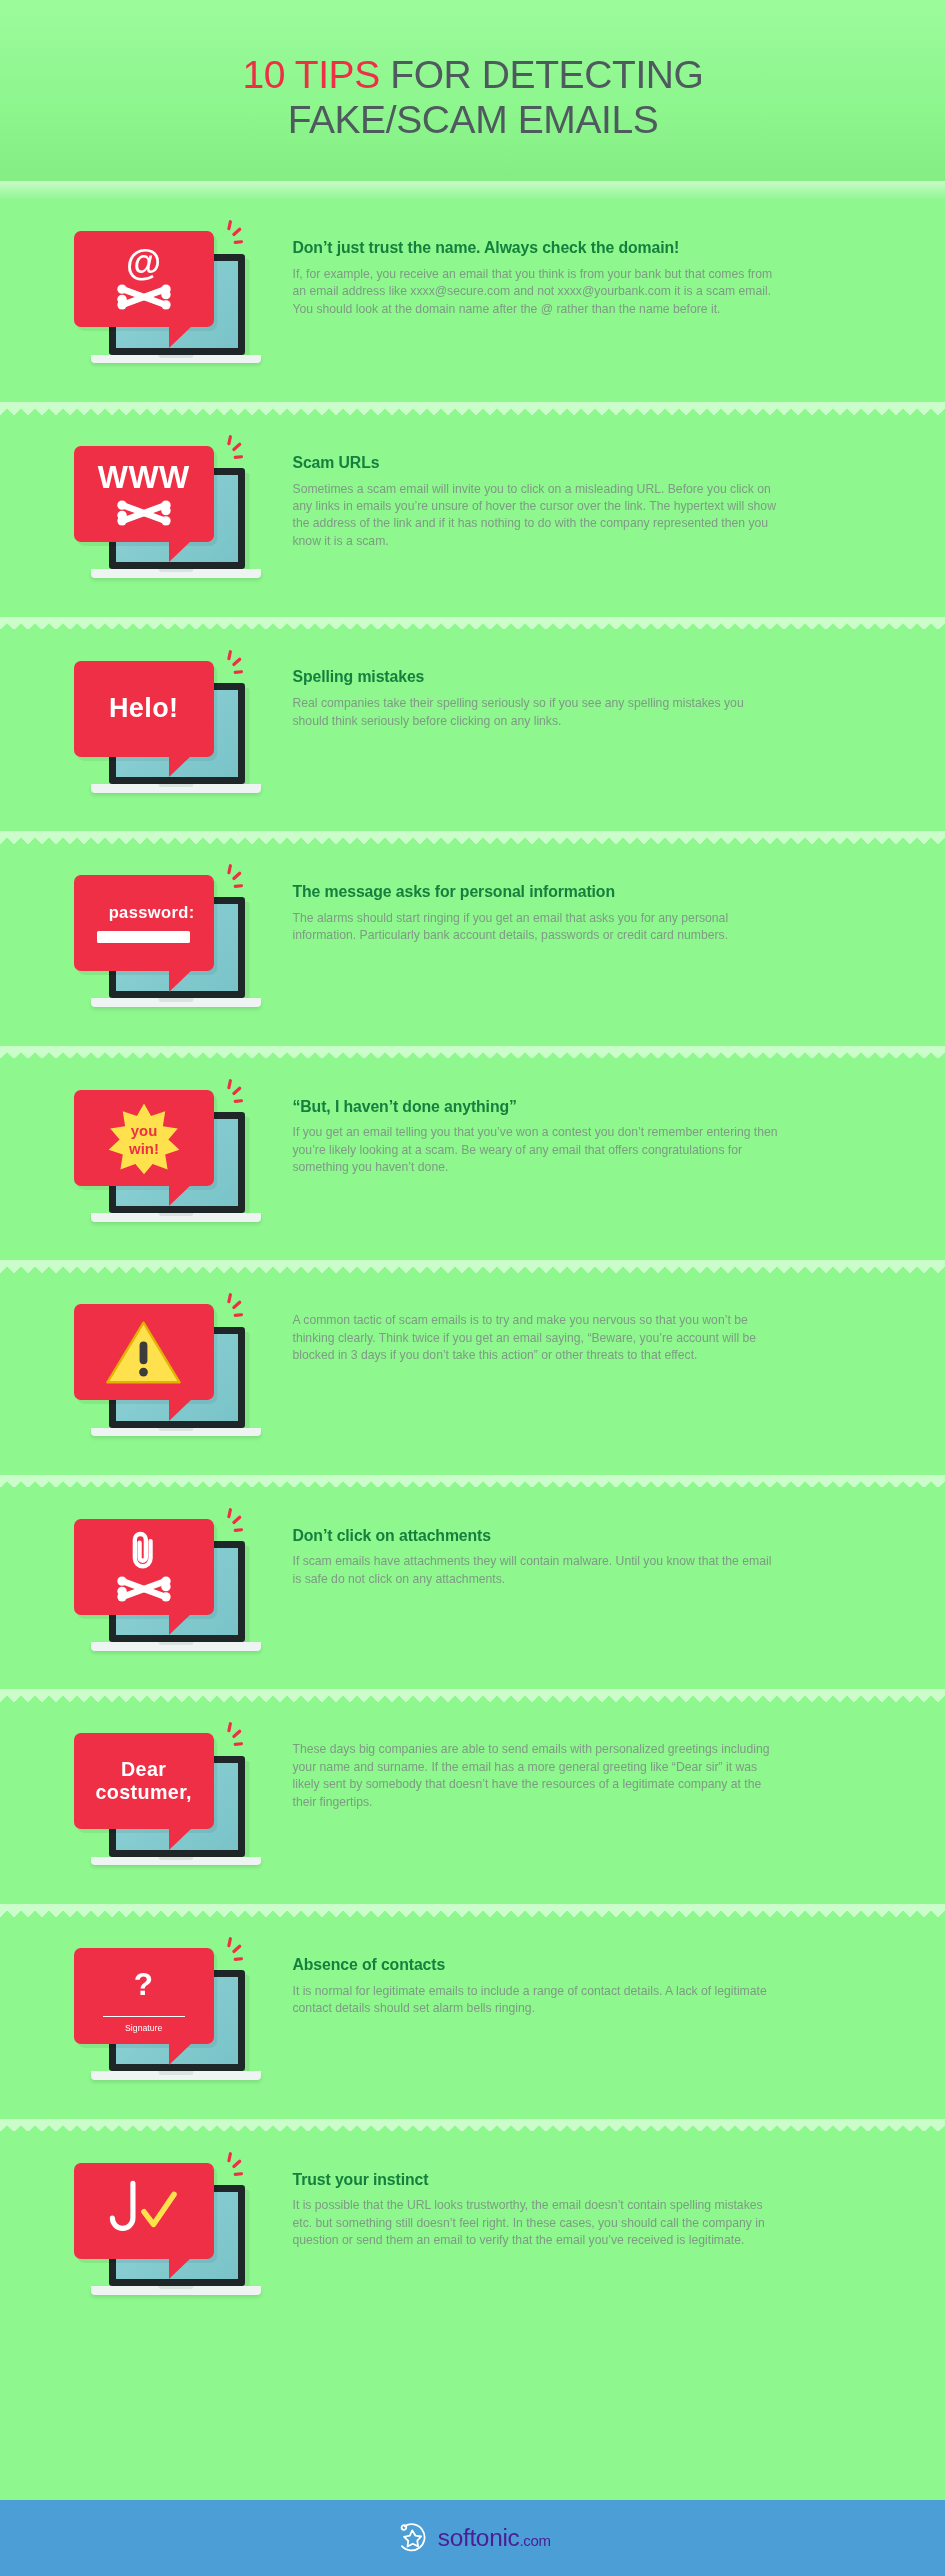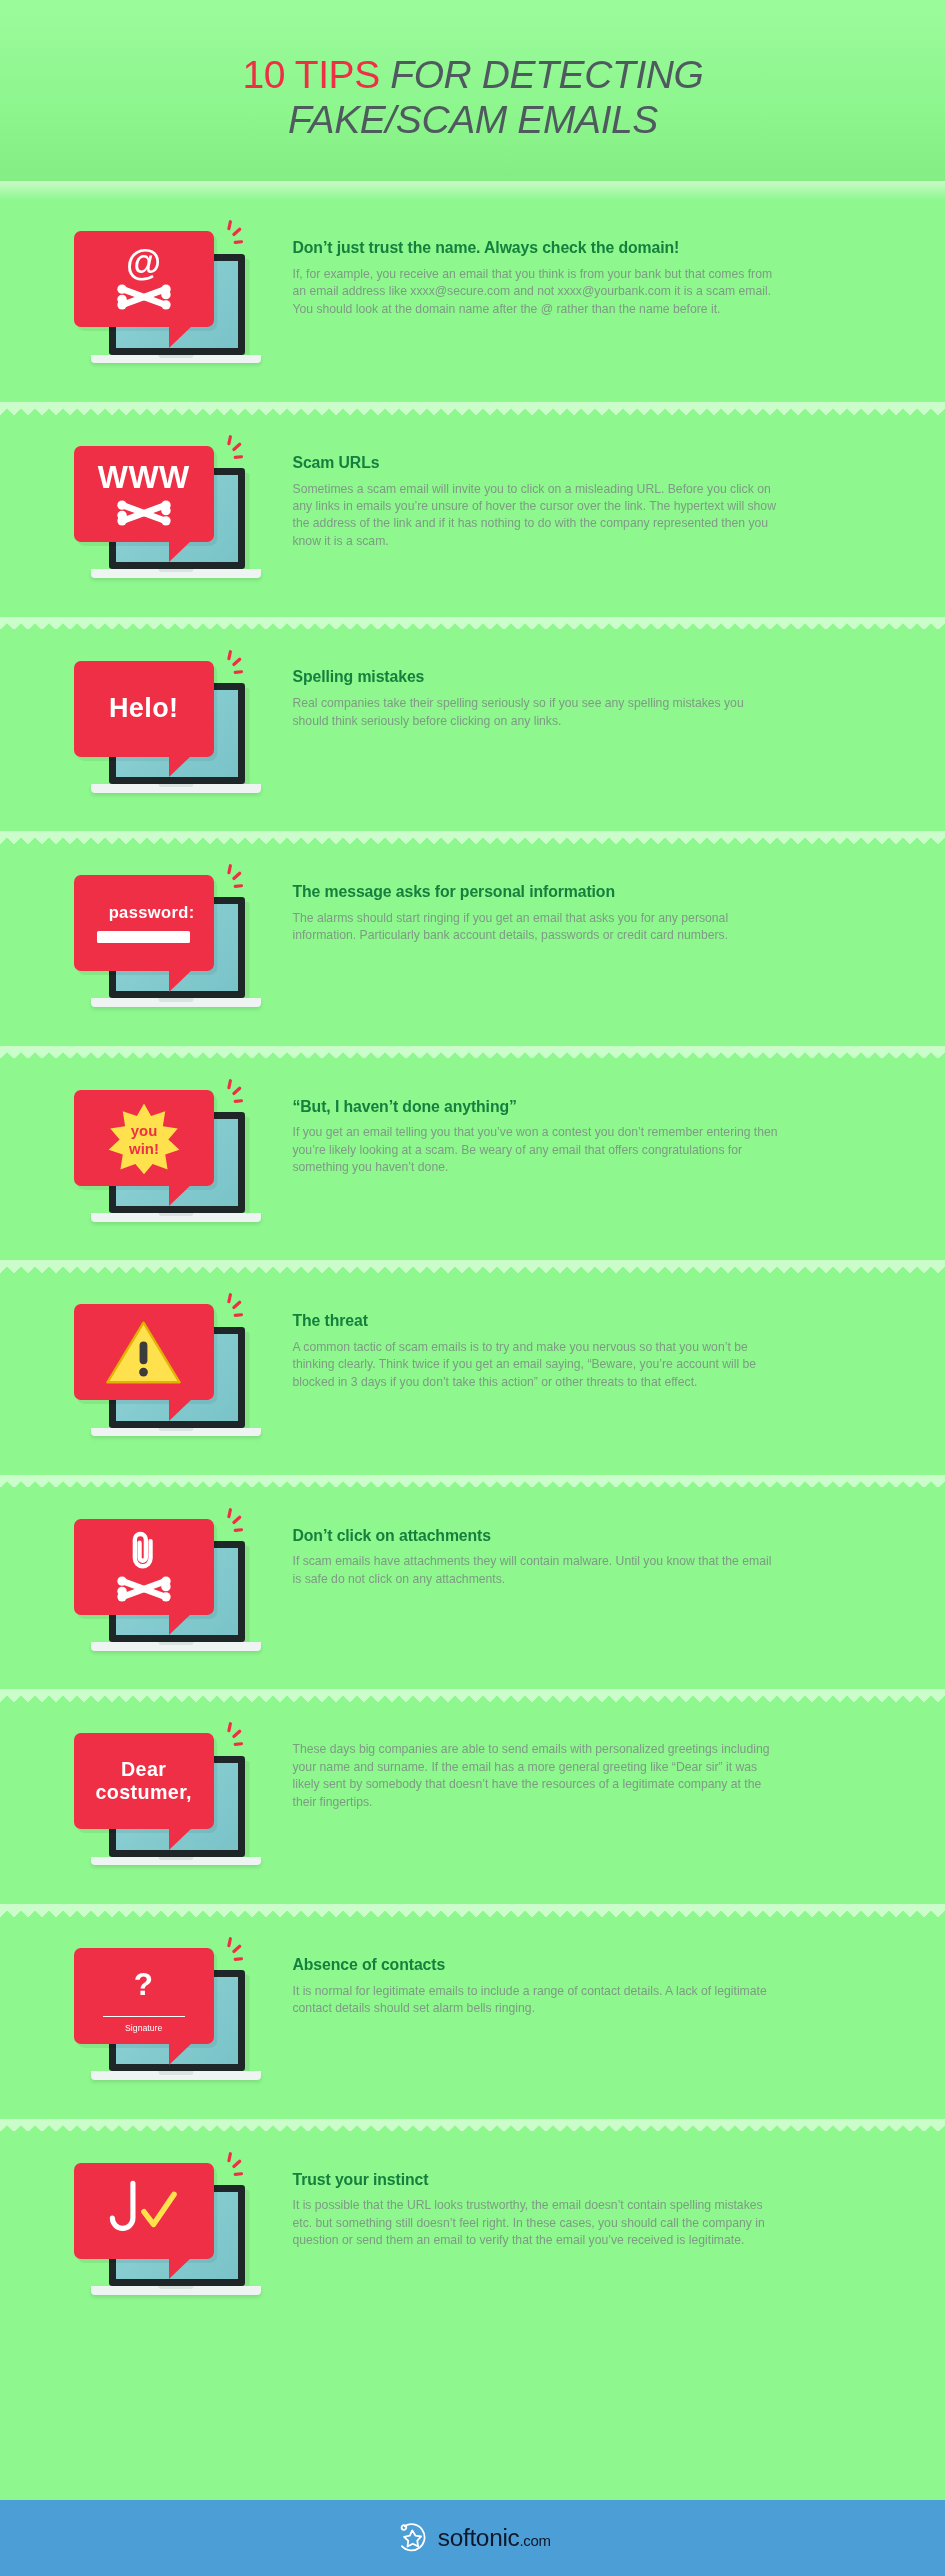--- a/index.html
+++ b/index.html
@@ -21,21 +21,21 @@
   }
   .title {
     text-align:center;
     font-size:39px;
     line-height:1.14;
     letter-spacing:-0.4px;
     font-weight:400;
     color:#4e5a5e;
   }
   .title .accent { color:#ef2f45; font-weight:400;margin-top:48px; }
-  .title .rest { font-weight:400;font-style:italic; }
+  .title .rest { font-weight:400; }
 
   
   .zig {
     position:relative;
     height:12.6px;
     width:100%;
     background:
       linear-gradient(-45deg, transparent 50%, #d6ffd6 50%) 0 0/14px 12.6px repeat-x,
       linear-gradient(45deg, transparent 50%, #d6ffd6 50%) 0 0/14px 12.6px repeat-x;
     opacity:.85;
@@ -151,21 +151,21 @@
   .sig span { color:#fff;font-size:8.7px; }
 
   
   .footer {
     position:absolute; left:0; bottom:0;
     width:100%; height:76px;
     background:#4b9ed6;
     display:flex; align-items:center; justify-content:center;
     gap:9.5px;
   }
-  .footer .logo-text { color:#0f172a; font-size:24.4px; letter-spacing:-0.3px; }
+  .footer .logo-text { color:#4c1d95; font-size:24.4px; letter-spacing:-0.3px; }
   .footer .logo-text .dotcom { font-size:15px; }
 </style>
 </head>
 <body>
 
 <div class="header">
   <h1 class="title">
     <span class="accent">10 TIPS</span><span class="rest"> FOR DETECTING</span><br>
     <span class="rest">FAKE/SCAM EMAILS</span>
   </h1>
@@ -338,21 +338,20 @@
     </svg>
           </div>
       <svg class="sparkle" viewBox="0 0 42 38">
   <rect x="18" y="0" width="4" height="13" rx="2" fill="#ef2f45" transform="rotate(12 20 6)"></rect>
   <rect x="27" y="8" width="4" height="14" rx="2" fill="#ef2f45" transform="rotate(48 29 15)"></rect>
   <rect x="29" y="22" width="4" height="12" rx="2" fill="#ef2f45" transform="rotate(84 31 28)"></rect>
 </svg>
     </div>
       </div>
     <div class="txt">
-      <h2>The threat</h2>
       <p>A common tactic of scam emails is to try and make you nervous so that you won’t be thinking clearly. Think twice if you get an email saying, “Beware, you’re account will be blocked in 3 days if you don’t take this action” or other threats to that effect.</p>
     </div>
     </div>
     <div class="zig"></div>
     <div class="tip">
     <div class="art">
         <div class="laptop">
       <div class="screen-body">
             <div class="screen-inner"></div>
           </div>

